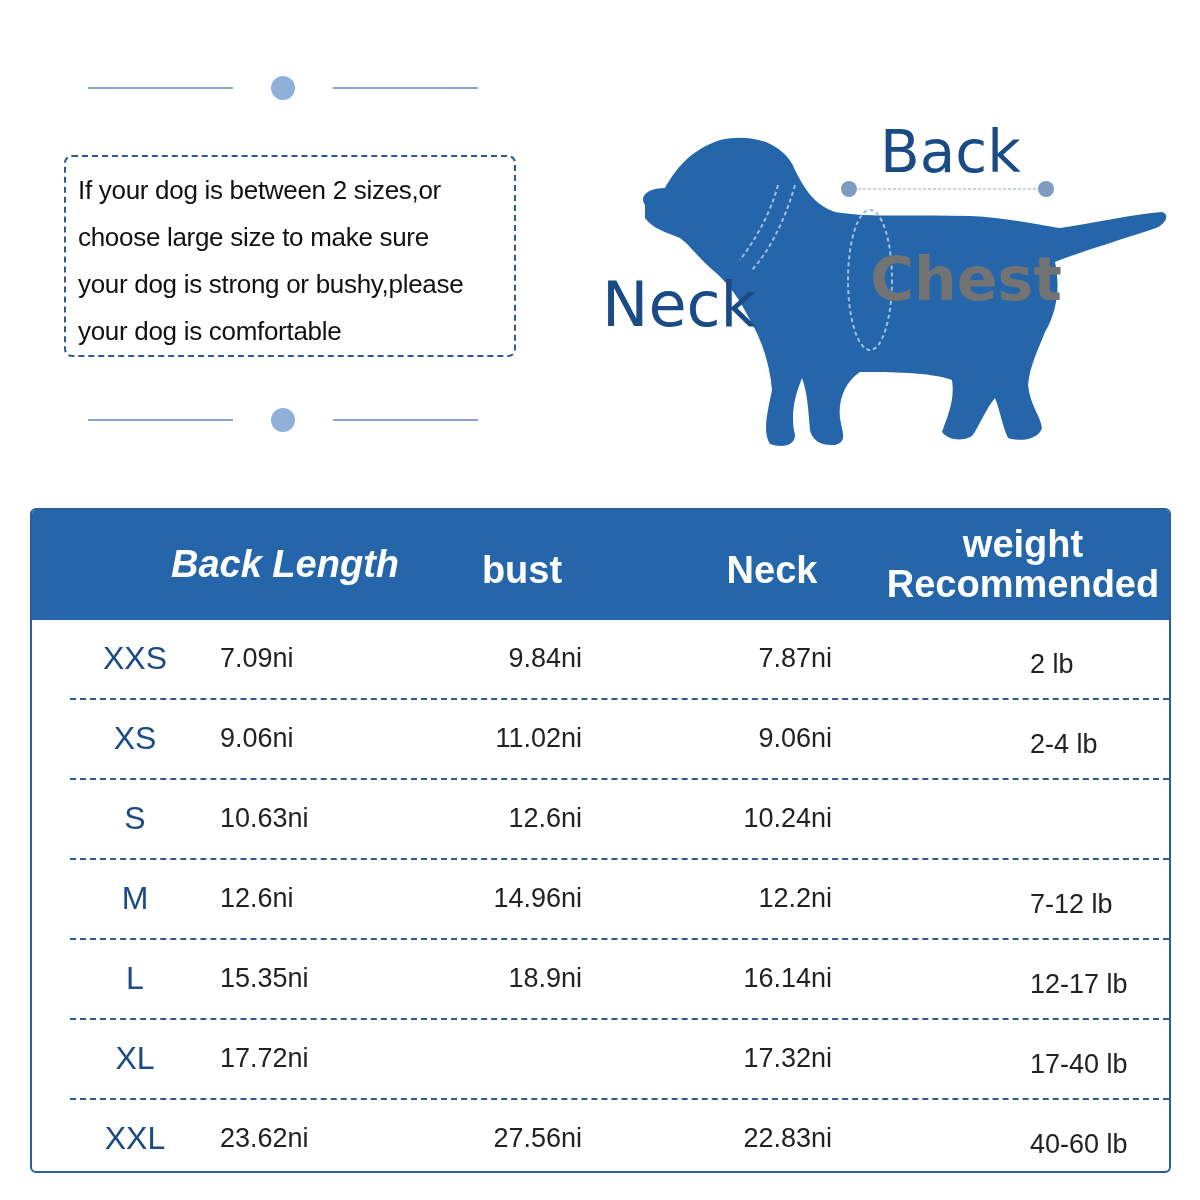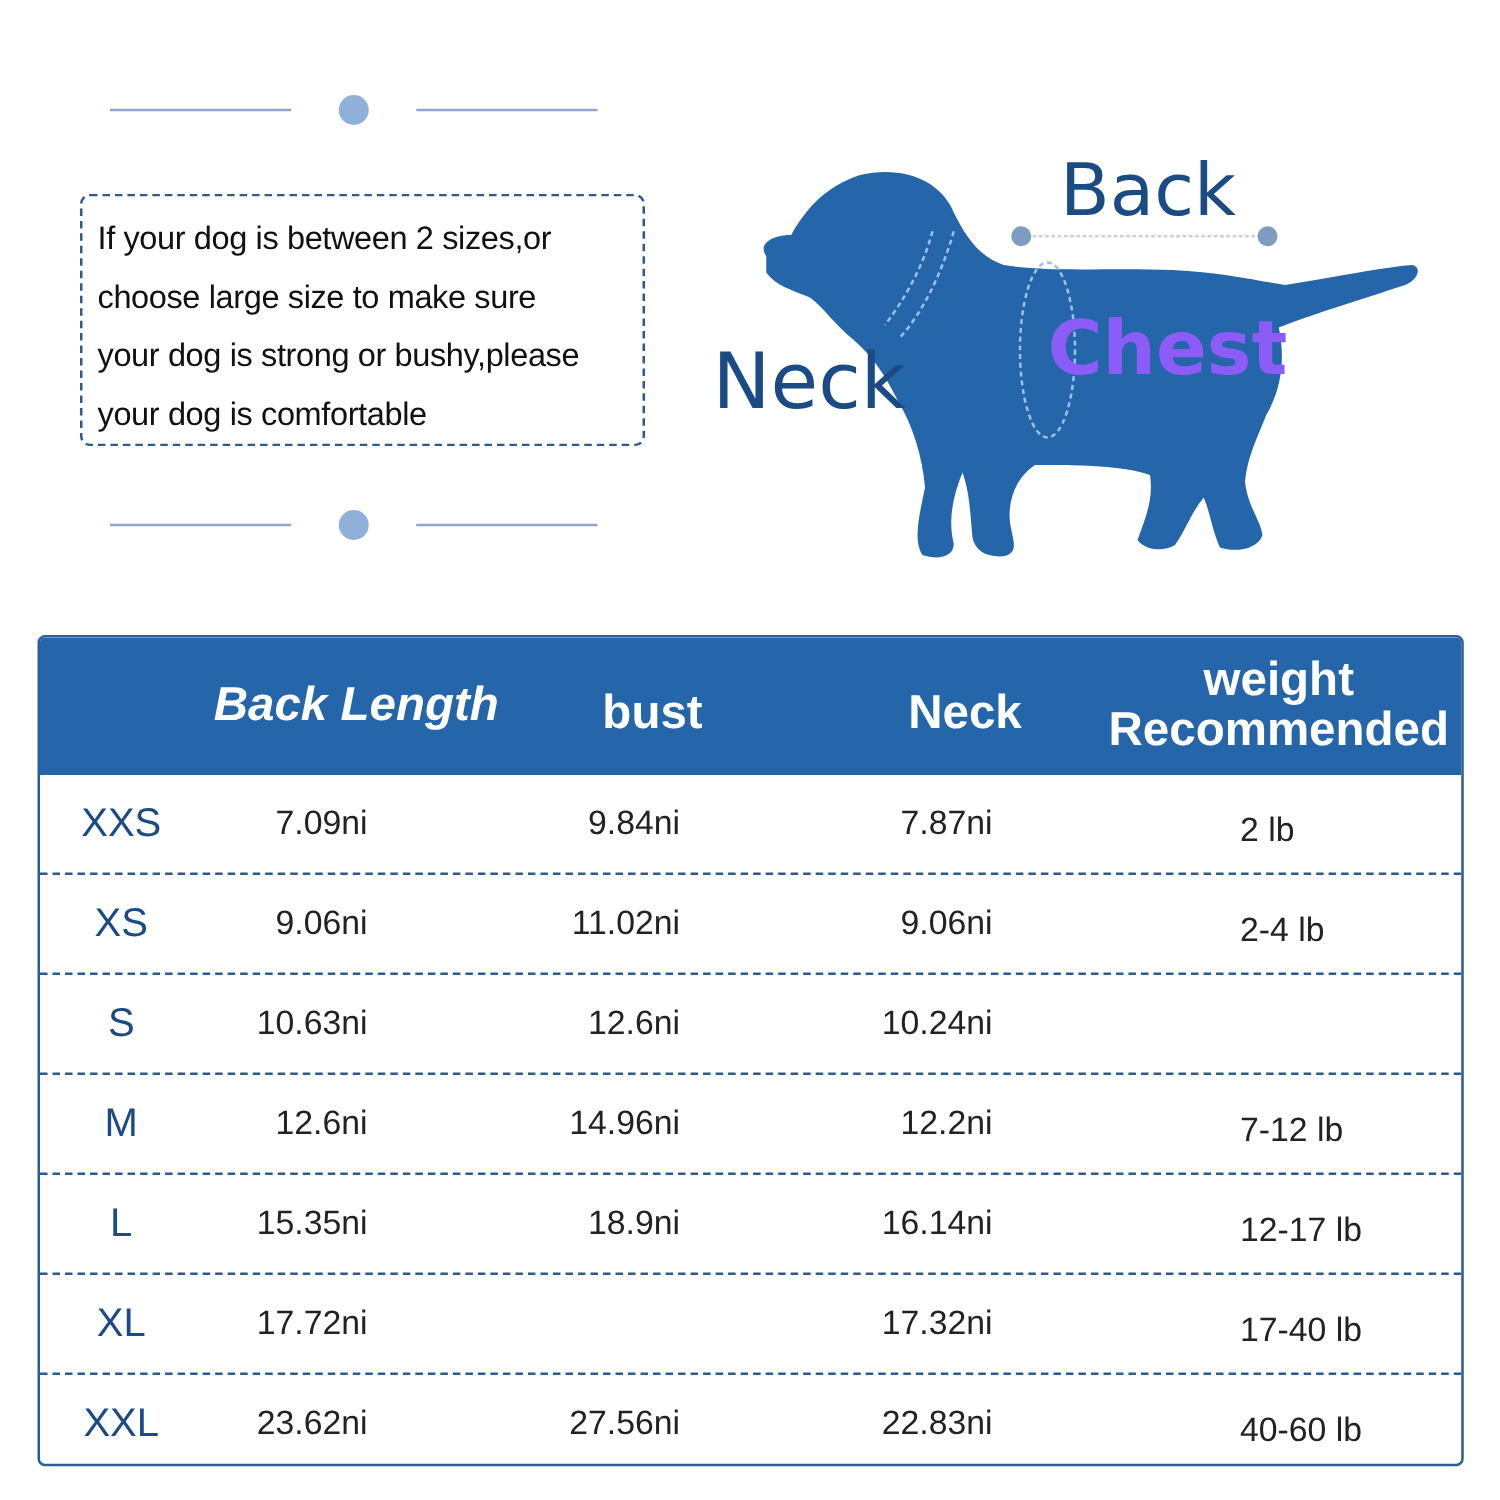--- a/index.html
+++ b/index.html
@@ -14,46 +14,46 @@
 
   .note-box {
     position: absolute; left: 64px; top: 155px; width: 452px; height: 202px;
     border: 2.5px dashed #2d5b8d; border-radius: 8px;
     padding: 10px 8px 0 12px;
   }
   .note-box p {
     font-size: 26px; line-height: 47px; color: #111; letter-spacing: -0.3px;
   }
 
-  .dog-area { position: absolute; left: 558px; top: 110px; width: 590px; height: 350px; }
+  .dog-area { position: absolute; left: 590px; top: 110px; width: 590px; height: 350px; }
   .dog-svg { position: absolute; left: 0; top: 0; }
   .lbl { position: absolute; color: #1b4b85; font-size: 62px; font-family: "DejaVu Sans", sans-serif; }
   .lbl-back { left: 290px; top: 8px; font-size: 58px; }
   .lbl-neck { left: 12px; top: 158px; }
-  .lbl-chest { left: 280px; top: 134px; color: #8b5cf6; font-weight: bold; font-size: 60px; }
+  .lbl-chest { left: 280px; top: 134px; color: #737373; font-weight: bold; font-size: 60px; }
 
   .table-wrap {
     position: absolute; left: 30px; top: 508px; width: 1141px; height: 665px;
     border: 2.5px solid #2a5e98; border-radius: 6px; overflow: hidden; background: #fff;
   }
   .thead {
     position: absolute; left: 0; top: 0; width: 100%; height: 110px; background: #2466a9;
   }
   .th { position: absolute; color: #fff; font-weight: bold; font-size: 38px; text-align: center; line-height: 40px; }
   .th-back { left: 128px; top: 34px; width: 250px; font-style: italic; }
   .th-bust { left: 430px; top: 40px; width: 120px; }
   .th-neck { left: 680px; top: 40px; width: 120px; }
   .th-weight { left: 846px; top: 14px; width: 290px; font-size: 38px; line-height: 40px; }
 
-  .tbody { position: absolute; left: 0; top: 110px; width: 100%; }
+  .tbody { position: absolute; left: 0; top: 110px; width: 100%; padding-left: 38px; }
   .row { position: relative; height: 80px; border-bottom: 2.5px dashed #2d5b8d; }
   .row:last-child { border-bottom: none; }
   .cell { position: absolute; top: 0; height: 80px; line-height: 76px; font-size: 27px; color: #222; }
   .c-size { left: 20px; width: 90px; text-align: center; color: #1b4b85; font-size: 32px; }
-  .c-back { left: 160px; width: 102px; text-align: right; }
+  .c-back { left: 150px; width: 102px; }
   .c-bust { left: 400px; width: 112px; text-align: right; }
   .c-neck { left: 650px; width: 112px; text-align: right; }
   .c-weight { left: 960px; width: 160px; text-align: left; top: 6px; }
 </style>
 </head>
 <body>
 
 <div class="ornament" style="top:76px;">
   <div class="line l"></div>
   <div class="dot"></div>

